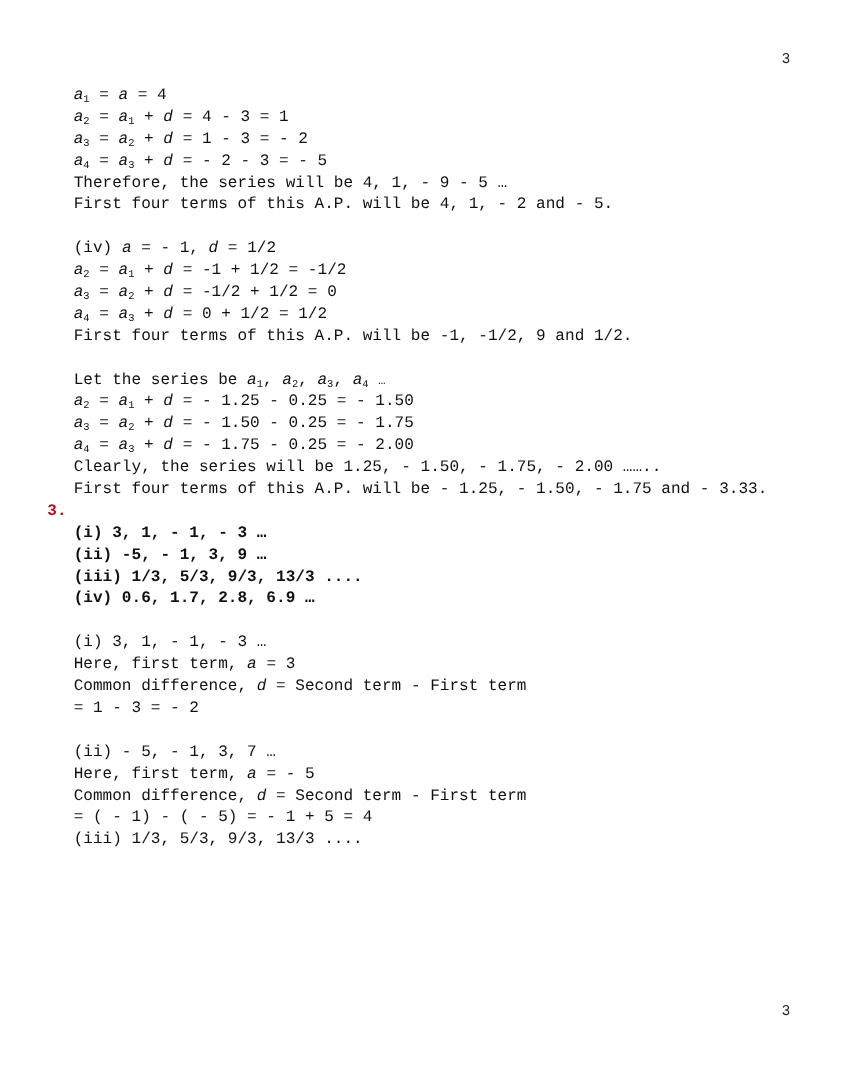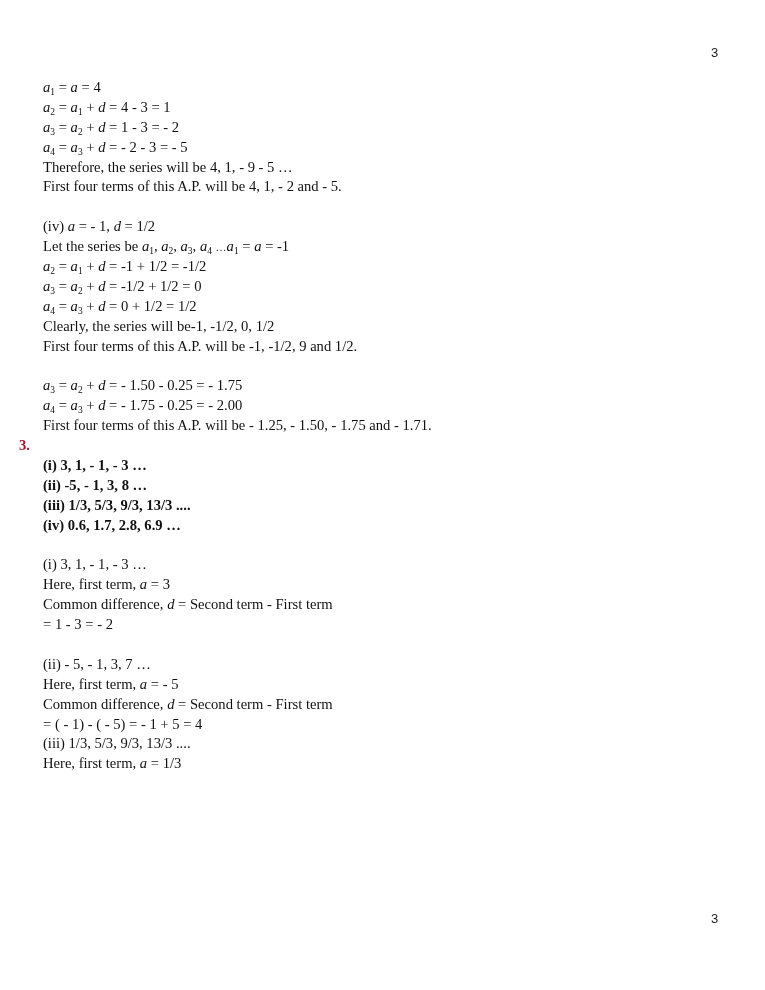--- a/index.html
+++ b/index.html
@@ -2,21 +2,21 @@
 <html><head>
 <meta charset="utf-8">
 <style>
   html, body { margin: 0; padding: 0; background: #ffffff; }
   body { width: 765px; height: 990px; position: relative; overflow: hidden;
          font-family: "Liberation Serif", "DejaVu Serif", serif; color: #111; }
   .pnum { position: absolute; font-family: "Liberation Sans", "DejaVu Sans", sans-serif;
           font-size: 13px; color: #222; }
   .pnum.top { left: 711px; top: 45px; }
   .pnum.bot { left: 711px; top: 911px; }
-  .content { position: absolute; left: 43px; top: 78px; width: 690px; }
+  .content { position: absolute; left: 67px; top: 78px; width: 690px; font-family: Liberation Mono, monospace; }
   .line { font-size: 14.6px; line-height: 19.9px; height: 19.9px; white-space: pre; }
   .gap { height: 19.9px; }
   .b { font-weight: bold; }
   i { font-style: italic; }
   sub { font-size: 9.5px; vertical-align: -3px; line-height: 0; }
   .ell { font-size: 11px; }
   .qnum { position: absolute; left: -24px; color: #b0102a; font-weight: bold; }
   .q { position: relative; }
 </style>
 </head>
@@ -32,40 +32,41 @@
     <div class="line"><i>a</i><sub>3</sub> = <i>a</i><sub>2</sub> + <i>d</i> = 1 - 3 = - 2</div>
     <div class="line"><i>a</i><sub>4</sub> = <i>a</i><sub>3</sub> + <i>d</i> = - 2 - 3 = - 5</div>
     <div class="line">Therefore, the series will be 4, 1, - 9 - 5 …</div>
     <div class="line">First four terms of this A.P. will be 4, 1, - 2 and - 5.</div>
   </div>
 
   <div class="gap"></div>
 
   <div>
     <div class="line">(iv) <i>a</i> = - 1, <i>d</i> = 1/2</div>
-    <div class="line">Let the series be <i>a</i><sub>1</sub>, <i>a</i><sub>2</sub>, <i>a</i><sub>3</sub>, <i>a</i><sub>4</sub> <span class="ell">…</span><i>a</i><sub>1</sub> = <i>a</i> = -1</div>
     <div class="line"><i>a</i><sub>2</sub> = <i>a</i><sub>1</sub> + <i>d</i> = -1 + 1/2 = -1/2</div>
     <div class="line"><i>a</i><sub>3</sub> = <i>a</i><sub>2</sub> + <i>d</i> = -1/2 + 1/2 = 0</div>
     <div class="line"><i>a</i><sub>4</sub> = <i>a</i><sub>3</sub> + <i>d</i> = 0 + 1/2 = 1/2</div>
-    <div class="line">Clearly, the series will be-1, -1/2, 0, 1/2</div>
     <div class="line">First four terms of this A.P. will be -1, -1/2, 9 and 1/2.</div>
   </div>
 
   <div class="gap"></div>
 
   <div>
+    <div class="line">Let the series be <i>a</i><sub>1</sub>, <i>a</i><sub>2</sub>, <i>a</i><sub>3</sub>, <i>a</i><sub>4</sub> <span class="ell">…</span></div>
+    <div class="line"><i>a</i><sub>2</sub> = <i>a</i><sub>1</sub> + <i>d</i> = - 1.25 - 0.25 = - 1.50</div>
     <div class="line"><i>a</i><sub>3</sub> = <i>a</i><sub>2</sub> + <i>d</i> = - 1.50 - 0.25 = - 1.75</div>
     <div class="line"><i>a</i><sub>4</sub> = <i>a</i><sub>3</sub> + <i>d</i> = - 1.75 - 0.25 = - 2.00</div>
-    <div class="line">First four terms of this A.P. will be - 1.25, - 1.50, - 1.75 and - 1.71.</div>
+    <div class="line">Clearly, the series will be 1.25, - 1.50, - 1.75, - 2.00 ……..</div>
+    <div class="line">First four terms of this A.P. will be - 1.25, - 1.50, - 1.75 and - 3.33.</div>
   </div>
 
   <div class="q">
     <div class="line b"><span class="qnum">3.</span></div>
     <div class="line b">(i) 3, 1, - 1, - 3 …</div>
-    <div class="line b">(ii) -5, - 1, 3, 8 …</div>
+    <div class="line b">(ii) -5, - 1, 3, 9 …</div>
     <div class="line b">(iii) 1/3, 5/3, 9/3, 13/3 ....</div>
     <div class="line b">(iv) 0.6, 1.7, 2.8, 6.9 …</div>
   </div>
 
   <div class="gap"></div>
 
 
   <div>
     <div class="line">(i) 3, 1, - 1, - 3 …</div>
     <div class="line">Here, first term, <i>a</i> = 3</div>
@@ -77,17 +78,16 @@
 
   <div>
     <div class="line">(ii) - 5, - 1, 3, 7 …</div>
     <div class="line">Here, first term, <i>a</i> = - 5</div>
     <div class="line">Common difference, <i>d</i> = Second term - First term</div>
     <div class="line">= ( - 1) - ( - 5) = - 1 + 5 = 4</div>
   </div>
 
   <div>
     <div class="line">(iii) 1/3, 5/3, 9/3, 13/3 ....</div>
-    <div class="line">Here, first term, <i>a</i> = 1/3</div>
   </div>
 </div>
 
 <div class="pnum bot">3</div>
 
 </body></html>

